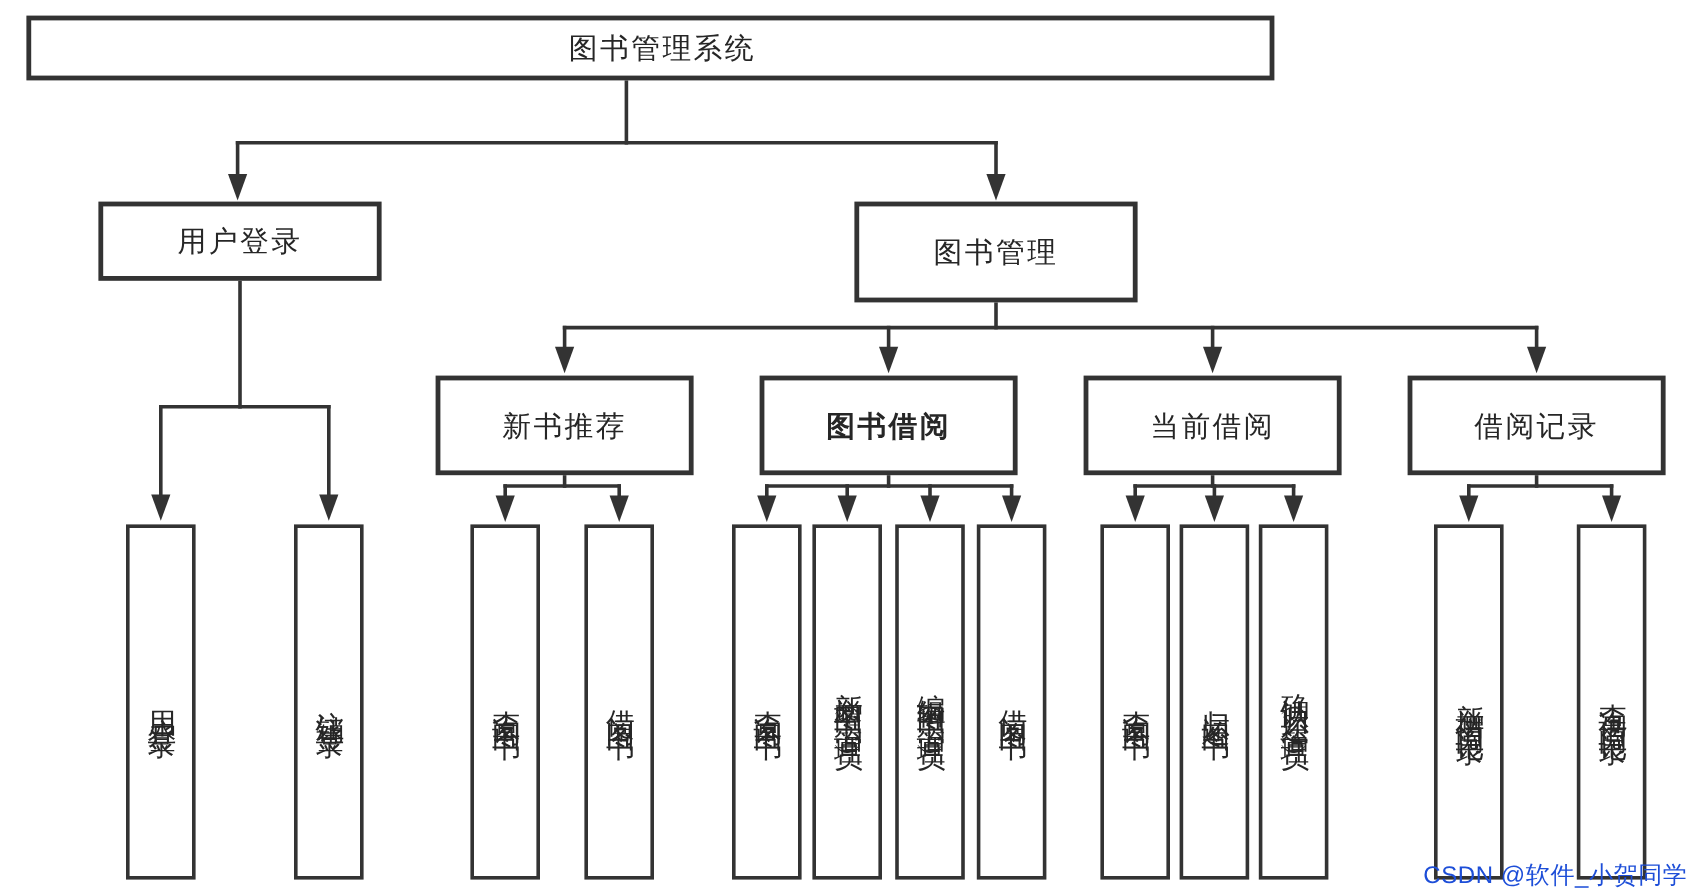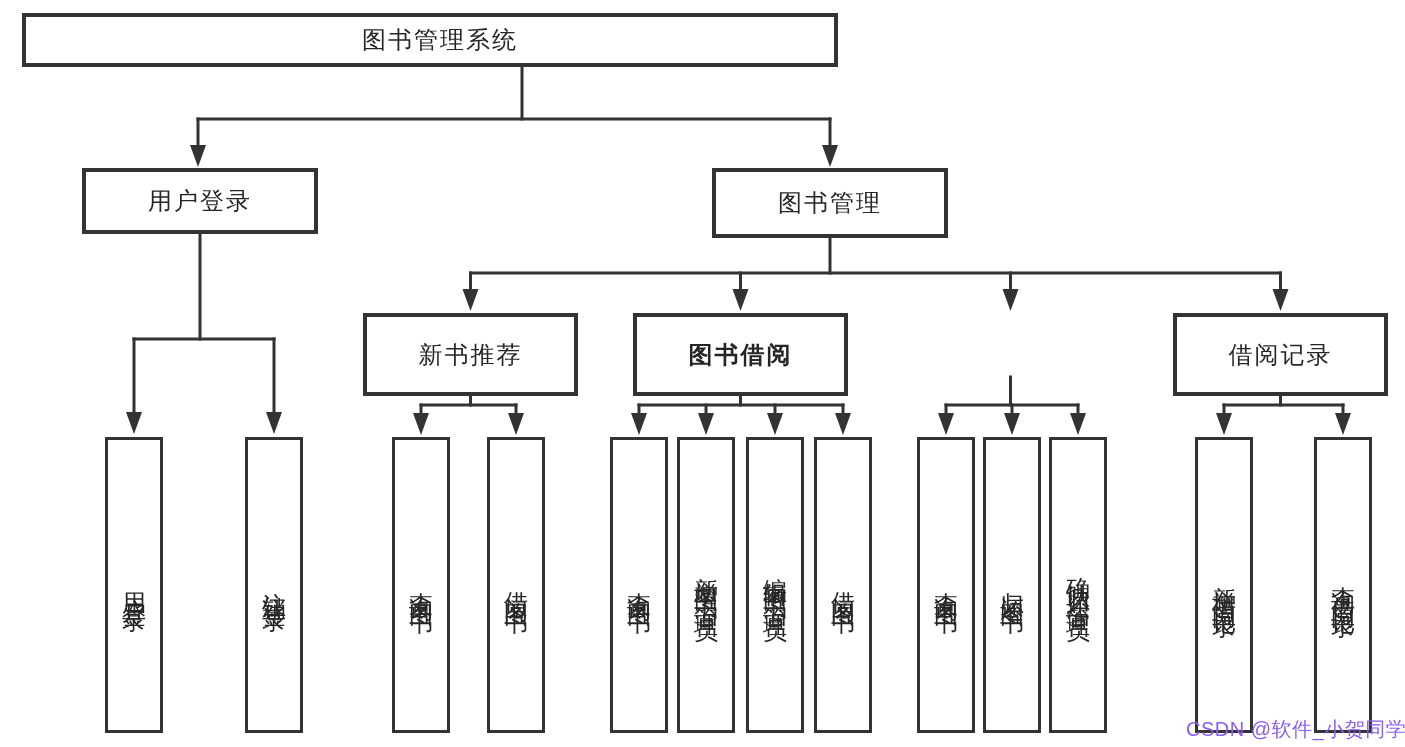--- a/index.html
+++ b/index.html
@@ -33,23 +33,23 @@
     white-space: nowrap;
   }
   .leaf {
     border-width: 3px;
     writing-mode: vertical-rl;
     text-orientation: mixed;
     font-size: 24px;
     letter-spacing: 6px;
     line-height: 1;
   }
-  .root  { left: 22px;  top: 13px;  width: 816px; height: 54px; padding-left: 20px; }
+  .root  { left: 22px;  top: 13px;  width: 1040px; height: 54px; padding-left: 20px; }
   .l2a   { left: 82px;  top: 168px; width: 236px;  height: 66px; }
-  .l2b   { left: 712px; top: 168px; width: 236px;  height: 70px; }
+  .l2b   { left: 712px; top: 168px; width: 236px;  height: 84px; }
   .l3    { top: 313px; width: 215px; height: 83px; }
   .l3a   { left: 363px; }
   .l3b   { left: 633px; font-weight: bold; }
   .l3c   { left: 903px; }
   .l3d   { left: 1173px; }
   .leaf  { top: 437px; width: 58px; height: 296px; }
   .lf1  { left: 105px; }
   .lf2  { left: 245px; }
   .lf3  { left: 392px; }
   .lf4  { left: 487px; }
@@ -60,21 +60,21 @@
   .lf9  { left: 917px; }
   .lf10 { left: 983px; }
   .lf11 { left: 1049px; }
   .lf12 { left: 1195px; }
   .lf13 { left: 1314px; }
   #watermark {
     position: absolute;
     left: 1186px;
     top: 716px;
     font-size: 20px;
-    color: #8b5cf6;
+    color: #1d4ed8;
     letter-spacing: 0.5px;
     white-space: nowrap;
     z-index: 5;
   }
 </style>
 </head>
 <body>
 
 <div id="stage">
 
@@ -157,20 +157,23 @@
   <div class="box l2b">
     <span>图书管理</span>
   </div>
 
   <div class="box l3 l3a">
     <span>新书推荐</span>
   </div>
   <div class="box l3 l3b">
     <span>图书借阅</span>
   </div>
+  <div class="box l3 l3c">
+    <span>当前借阅</span>
+  </div>
   <div class="box l3 l3d">
     <span>借阅记录</span>
   </div>
 
   <div class="box leaf lf1">
     <span>用户登录</span>
   </div>
   <div class="box leaf lf2">
     <span>注销登录</span>
   </div>

